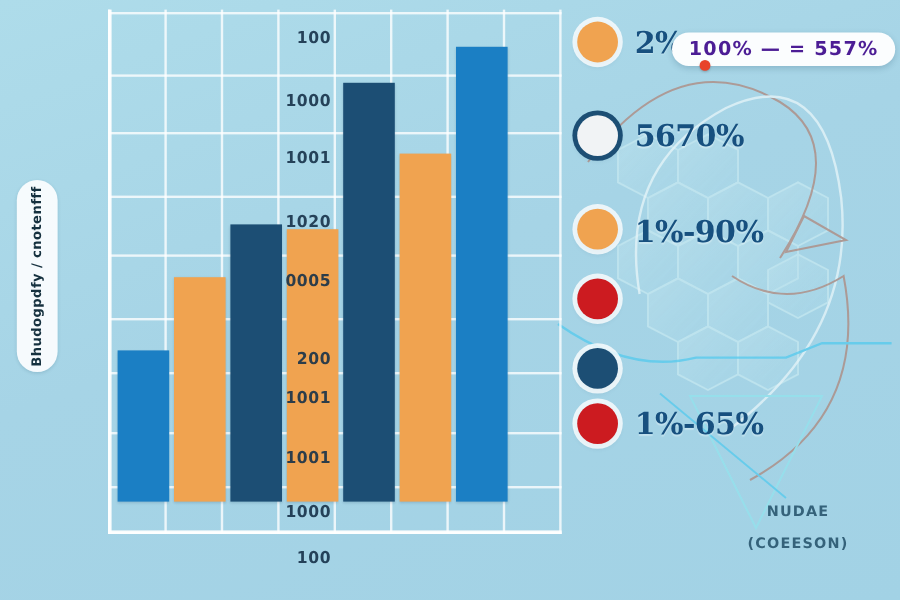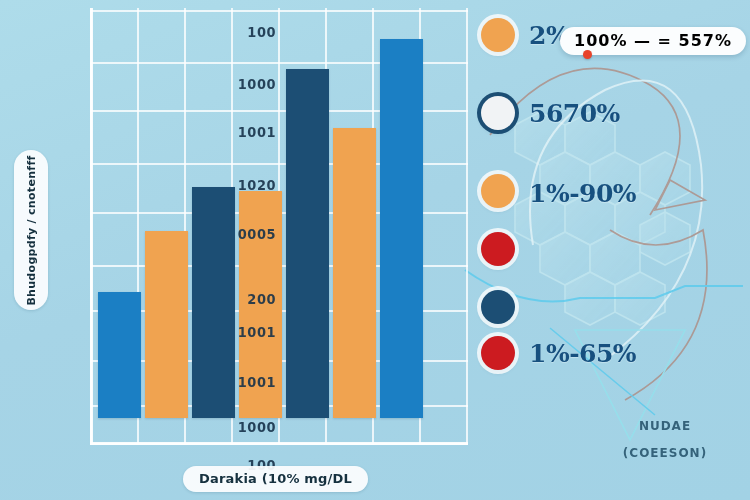--- a/index.html
+++ b/index.html
@@ -164,21 +164,21 @@
   #tooltip {
     position: absolute;
     left: 560px;
     top: 27px;
     padding: 4px 14px 5px;
     background: #fbfdfe;
     border-radius: 14px;
     box-shadow: 0 2px 5px rgba(20,60,90,.2);
     font-size: 16px;
     font-weight: 700;
-    color: #000000;
+    color: #4c1d95;
     letter-spacing: 1px;
     font-family: "DejaVu Sans", sans-serif;
     white-space: nowrap;
   }
   #tooltip-dot {
     position: absolute;
     left: 583px;
     top: 50px;
     width: 9px;
     height: 9px;
@@ -289,21 +289,20 @@
         <div class="ytick" style="top: 301px;">1001</div>
         <div class="ytick" style="top: 351px;">1001</div>
         <div class="ytick" style="top: 396px;">1000</div>
         <div class="ytick" style="top: 434px;">100</div>
       </div>
 
     <div class="ylabel-pill">
       <span class="ylabel-text">Bhudogpdfy / cnotenfff</span>
     </div>
 
-    <div class="xlabel-pill">Darakia (10% mg/DL</div>
   </div>
 
   <div id="legend">
       <div class="legend-row" style="top: 0px;">
         <span class="swatch" style="background: rgb(240, 163, 80);"></span>
         <span class="legend-label">2%</span>
       </div>
       <div class="legend-row" style="top: 78px;">
         <span class="swatch ring-navy" style="background: rgb(241, 243, 245);"></span>
         <span class="legend-label">5670%</span>

